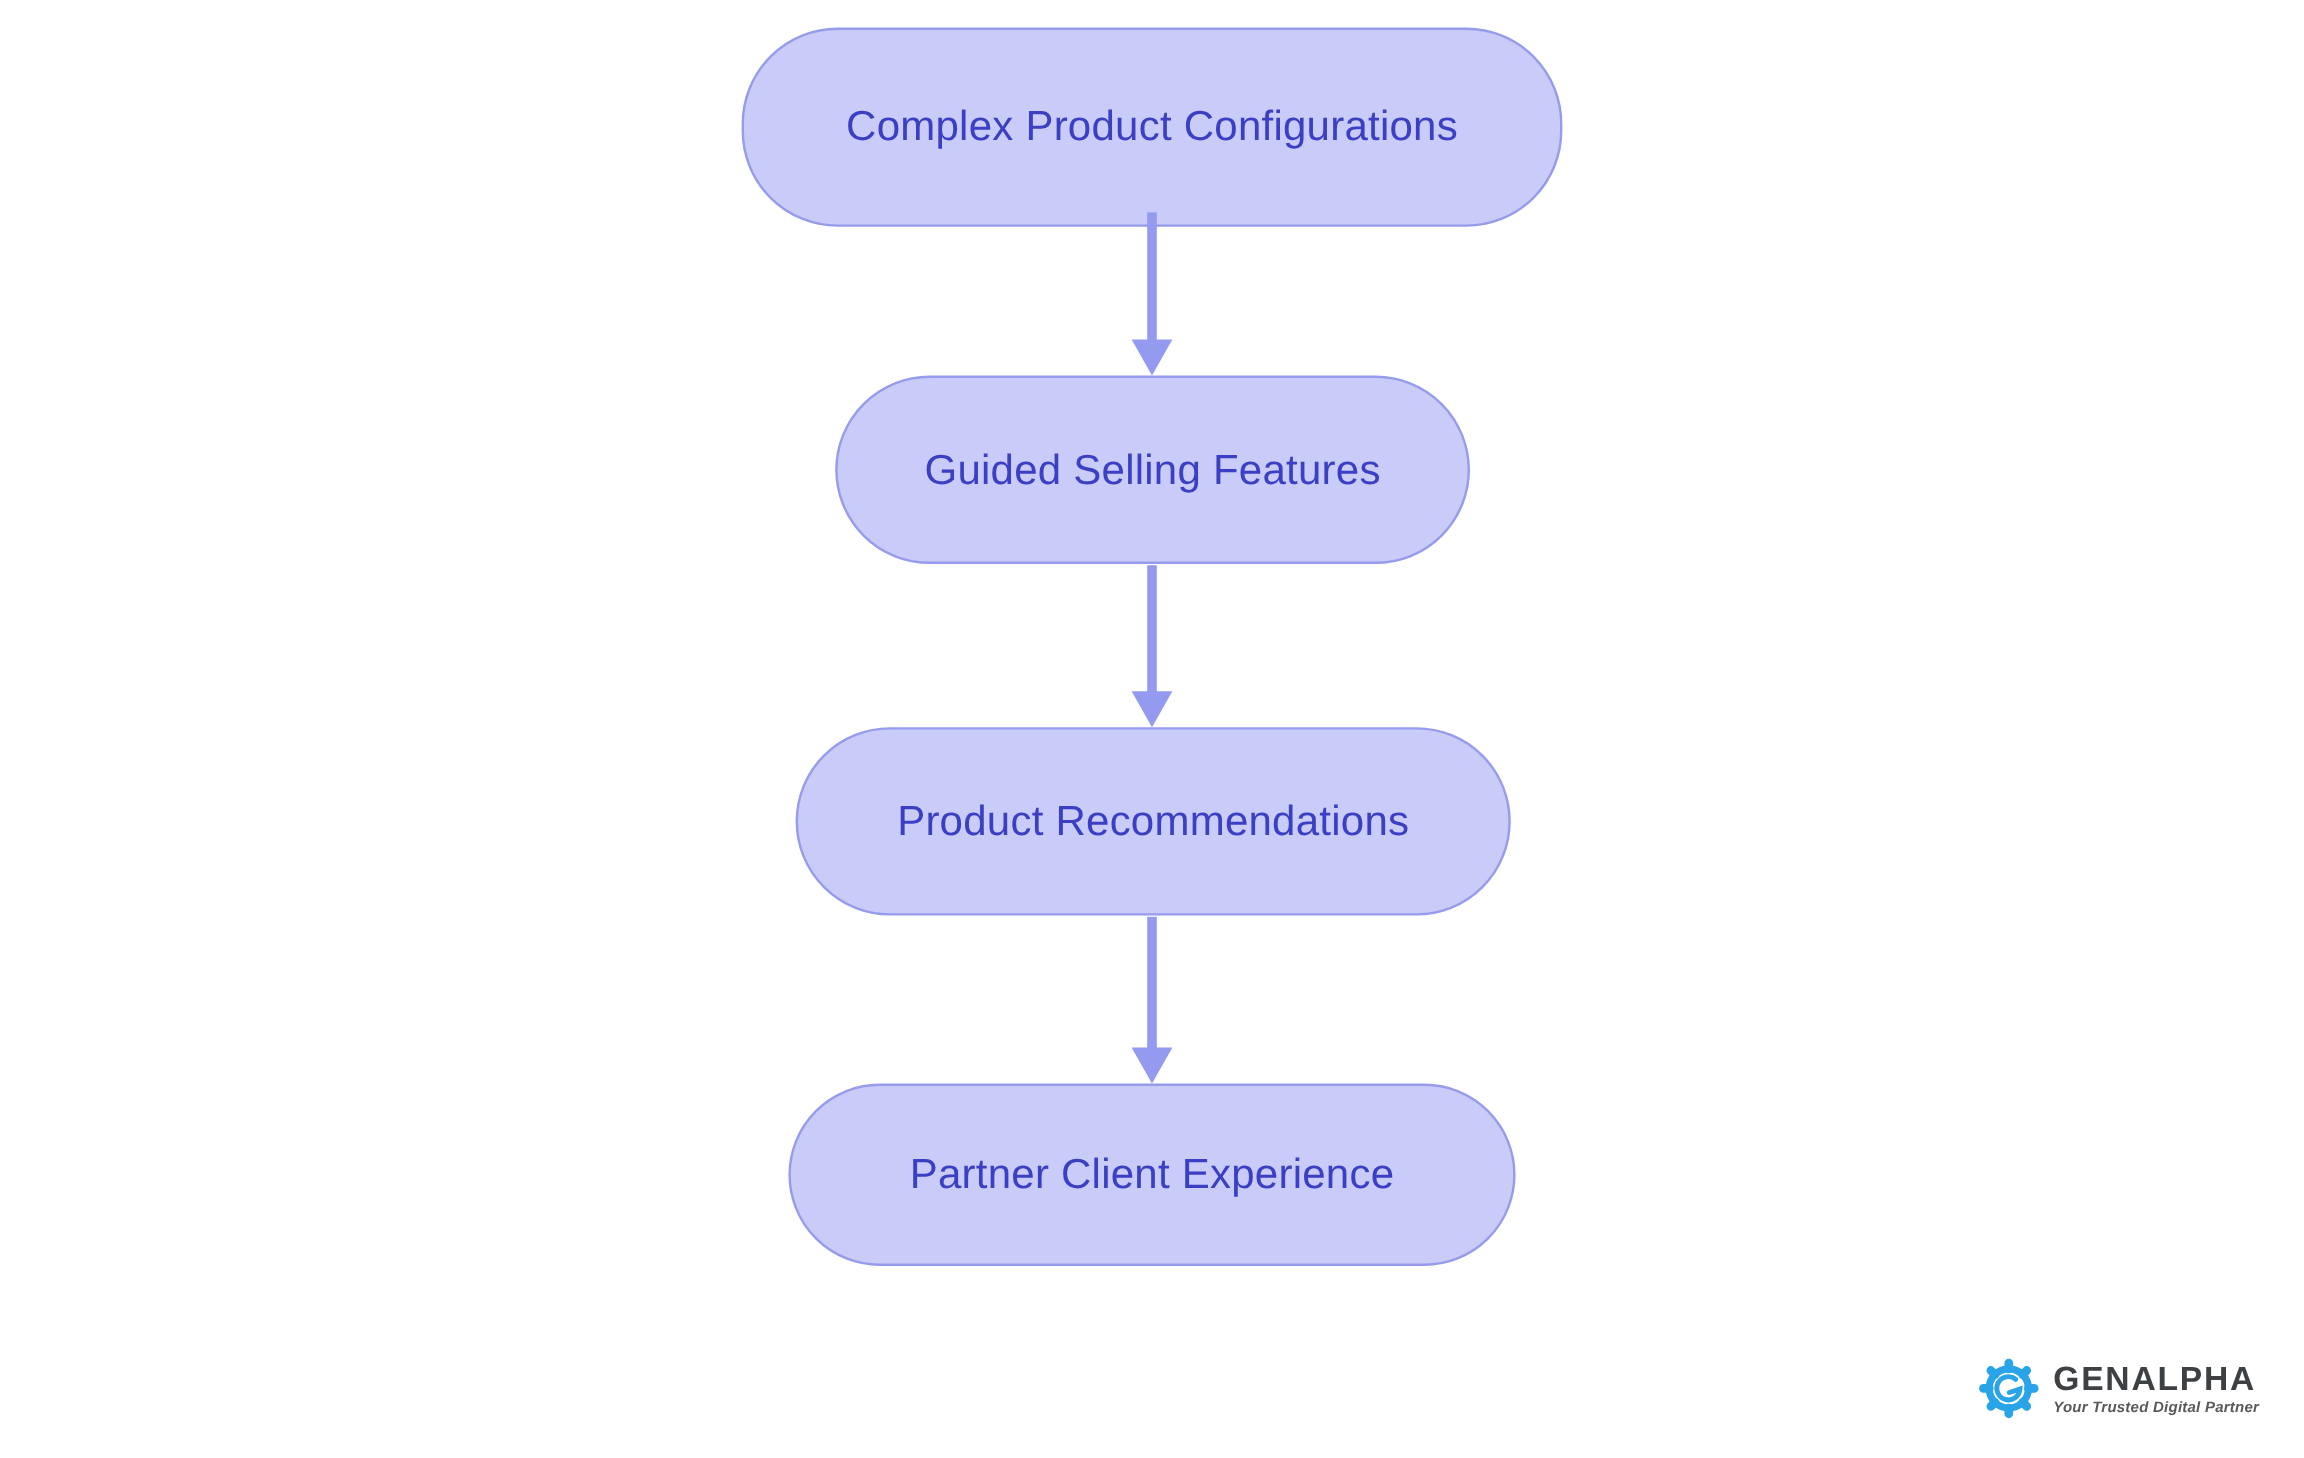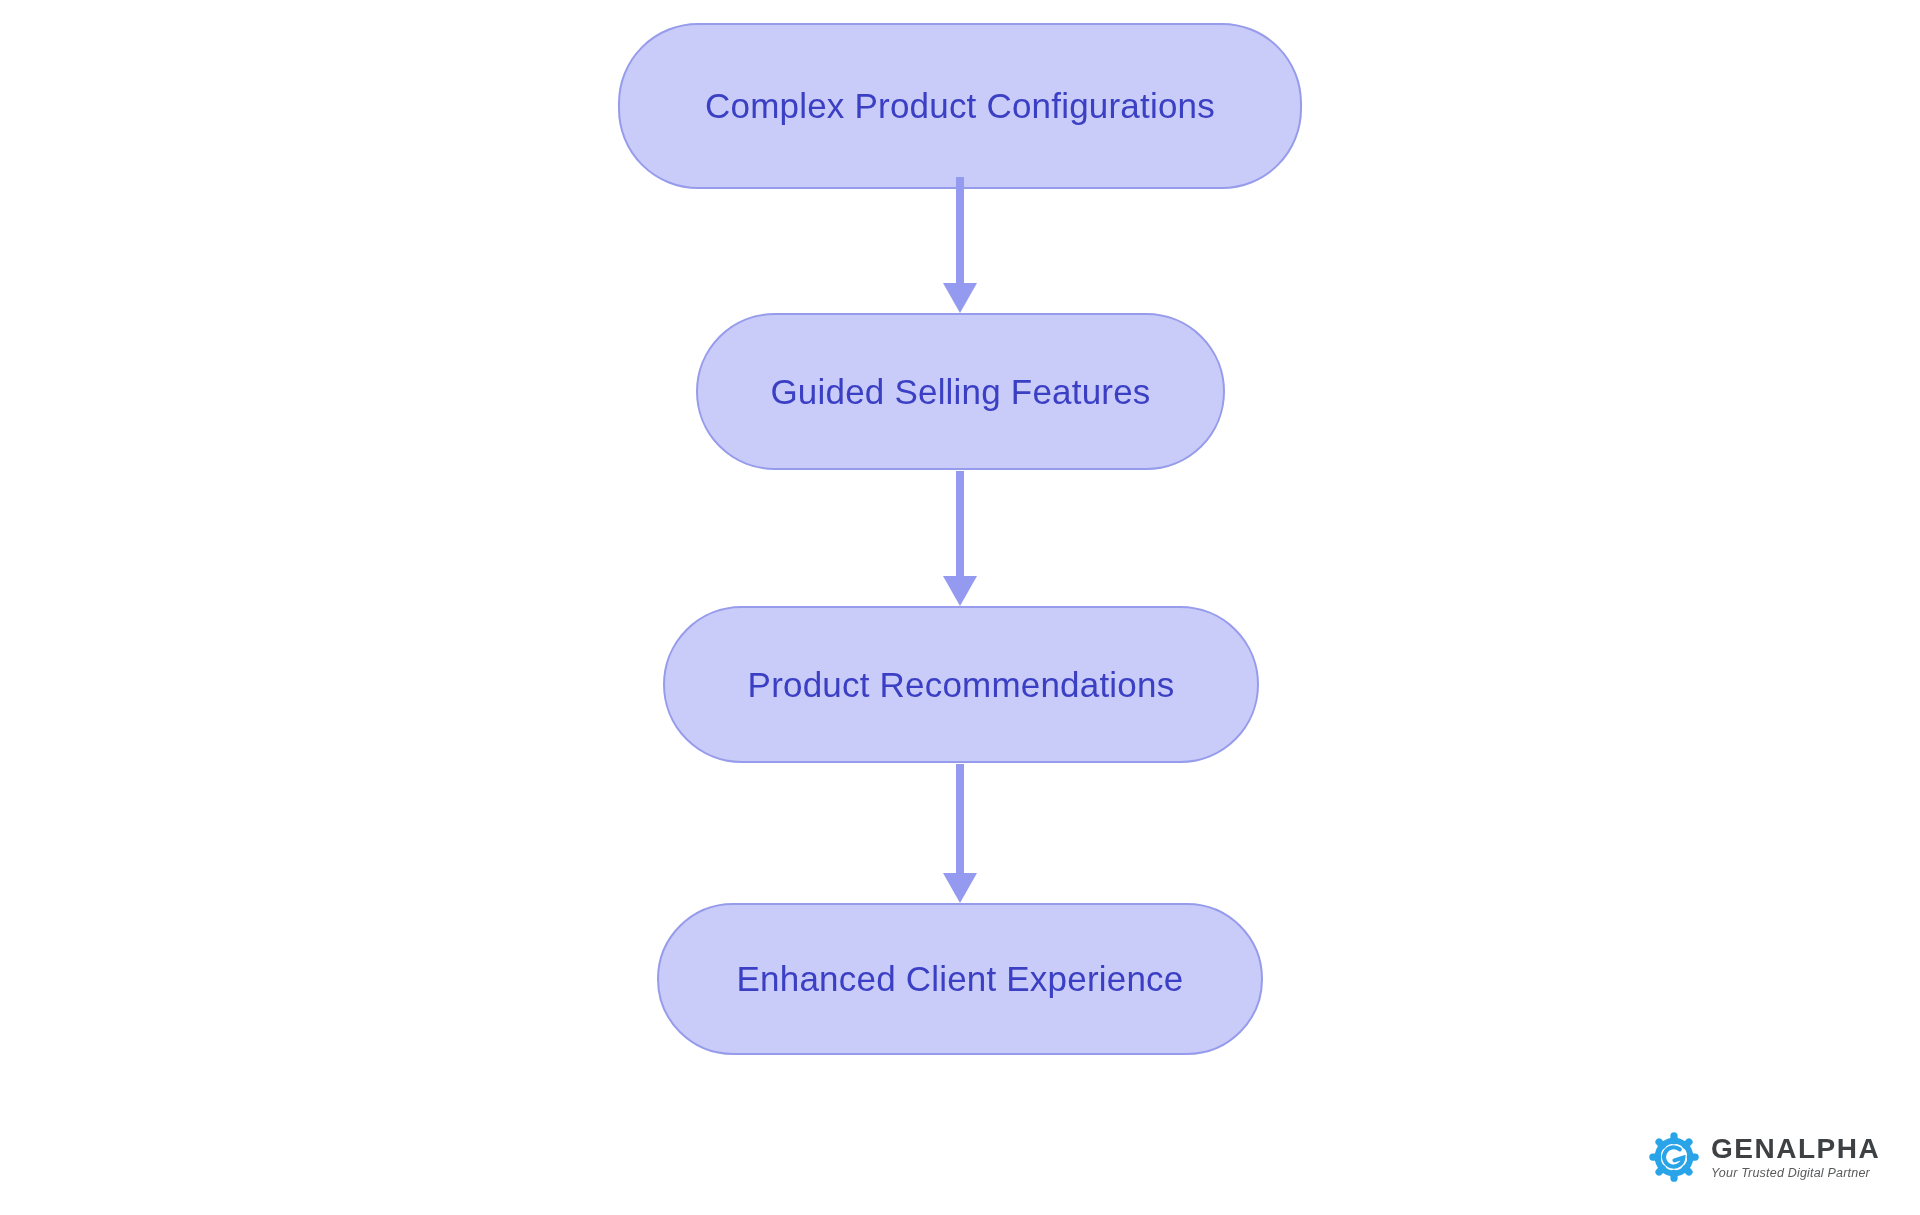--- a/index.html
+++ b/index.html
@@ -45,21 +45,21 @@
     display:flex;align-items:center;gap:8px;
   }
   .logo-icon{width:58px;height:58px;flex:0 0 auto;}
   .logo-text{display:flex;flex-direction:column;justify-content:center;}
   .logo-name{
     color:var(--logo-name-color,#3e4144);
     font-size:28px;font-weight:bold;letter-spacing:1.5px;line-height:1.05;
   }
   .logo-tagline{
     color:var(--logo-tagline-color,#58595b);
-    font-size:12.5px;font-style:italic;font-weight:normal;letter-spacing:0.2px;
+    font-size:12.5px;font-style:italic;font-weight:bold;letter-spacing:0.2px;
     margin-top:3px;
   }
 </style>
 </head>
 <body>
 
 <div>
 
   <div class="node node-1">
     <span>Complex Product Configurations</span>
@@ -76,21 +76,21 @@
   <div class="arrow-head head-2"></div>
 
   <div class="node node-3">
     <span>Product Recommendations</span>
   </div>
 
   <div class="arrow-shaft shaft-3"></div>
   <div class="arrow-head head-3"></div>
 
   <div class="node node-4">
-    <span>Enhanced Client Experience</span>
+    <span>Partner Client Experience</span>
   </div>
 
   <div class="logo">
     <svg class="logo-icon" viewBox="0 0 48 48">
       <g fill="none" stroke="#29a4e8">
         <g stroke-width="6" stroke-linecap="round">
           <line x1="24" y1="10.5" x2="24" y2="6.5"></line>
           <line x1="33.55" y1="14.45" x2="36.37" y2="11.63"></line>
           <line x1="37.5" y1="24" x2="41.5" y2="24"></line>
           <line x1="33.55" y1="33.55" x2="36.37" y2="36.37"></line>

